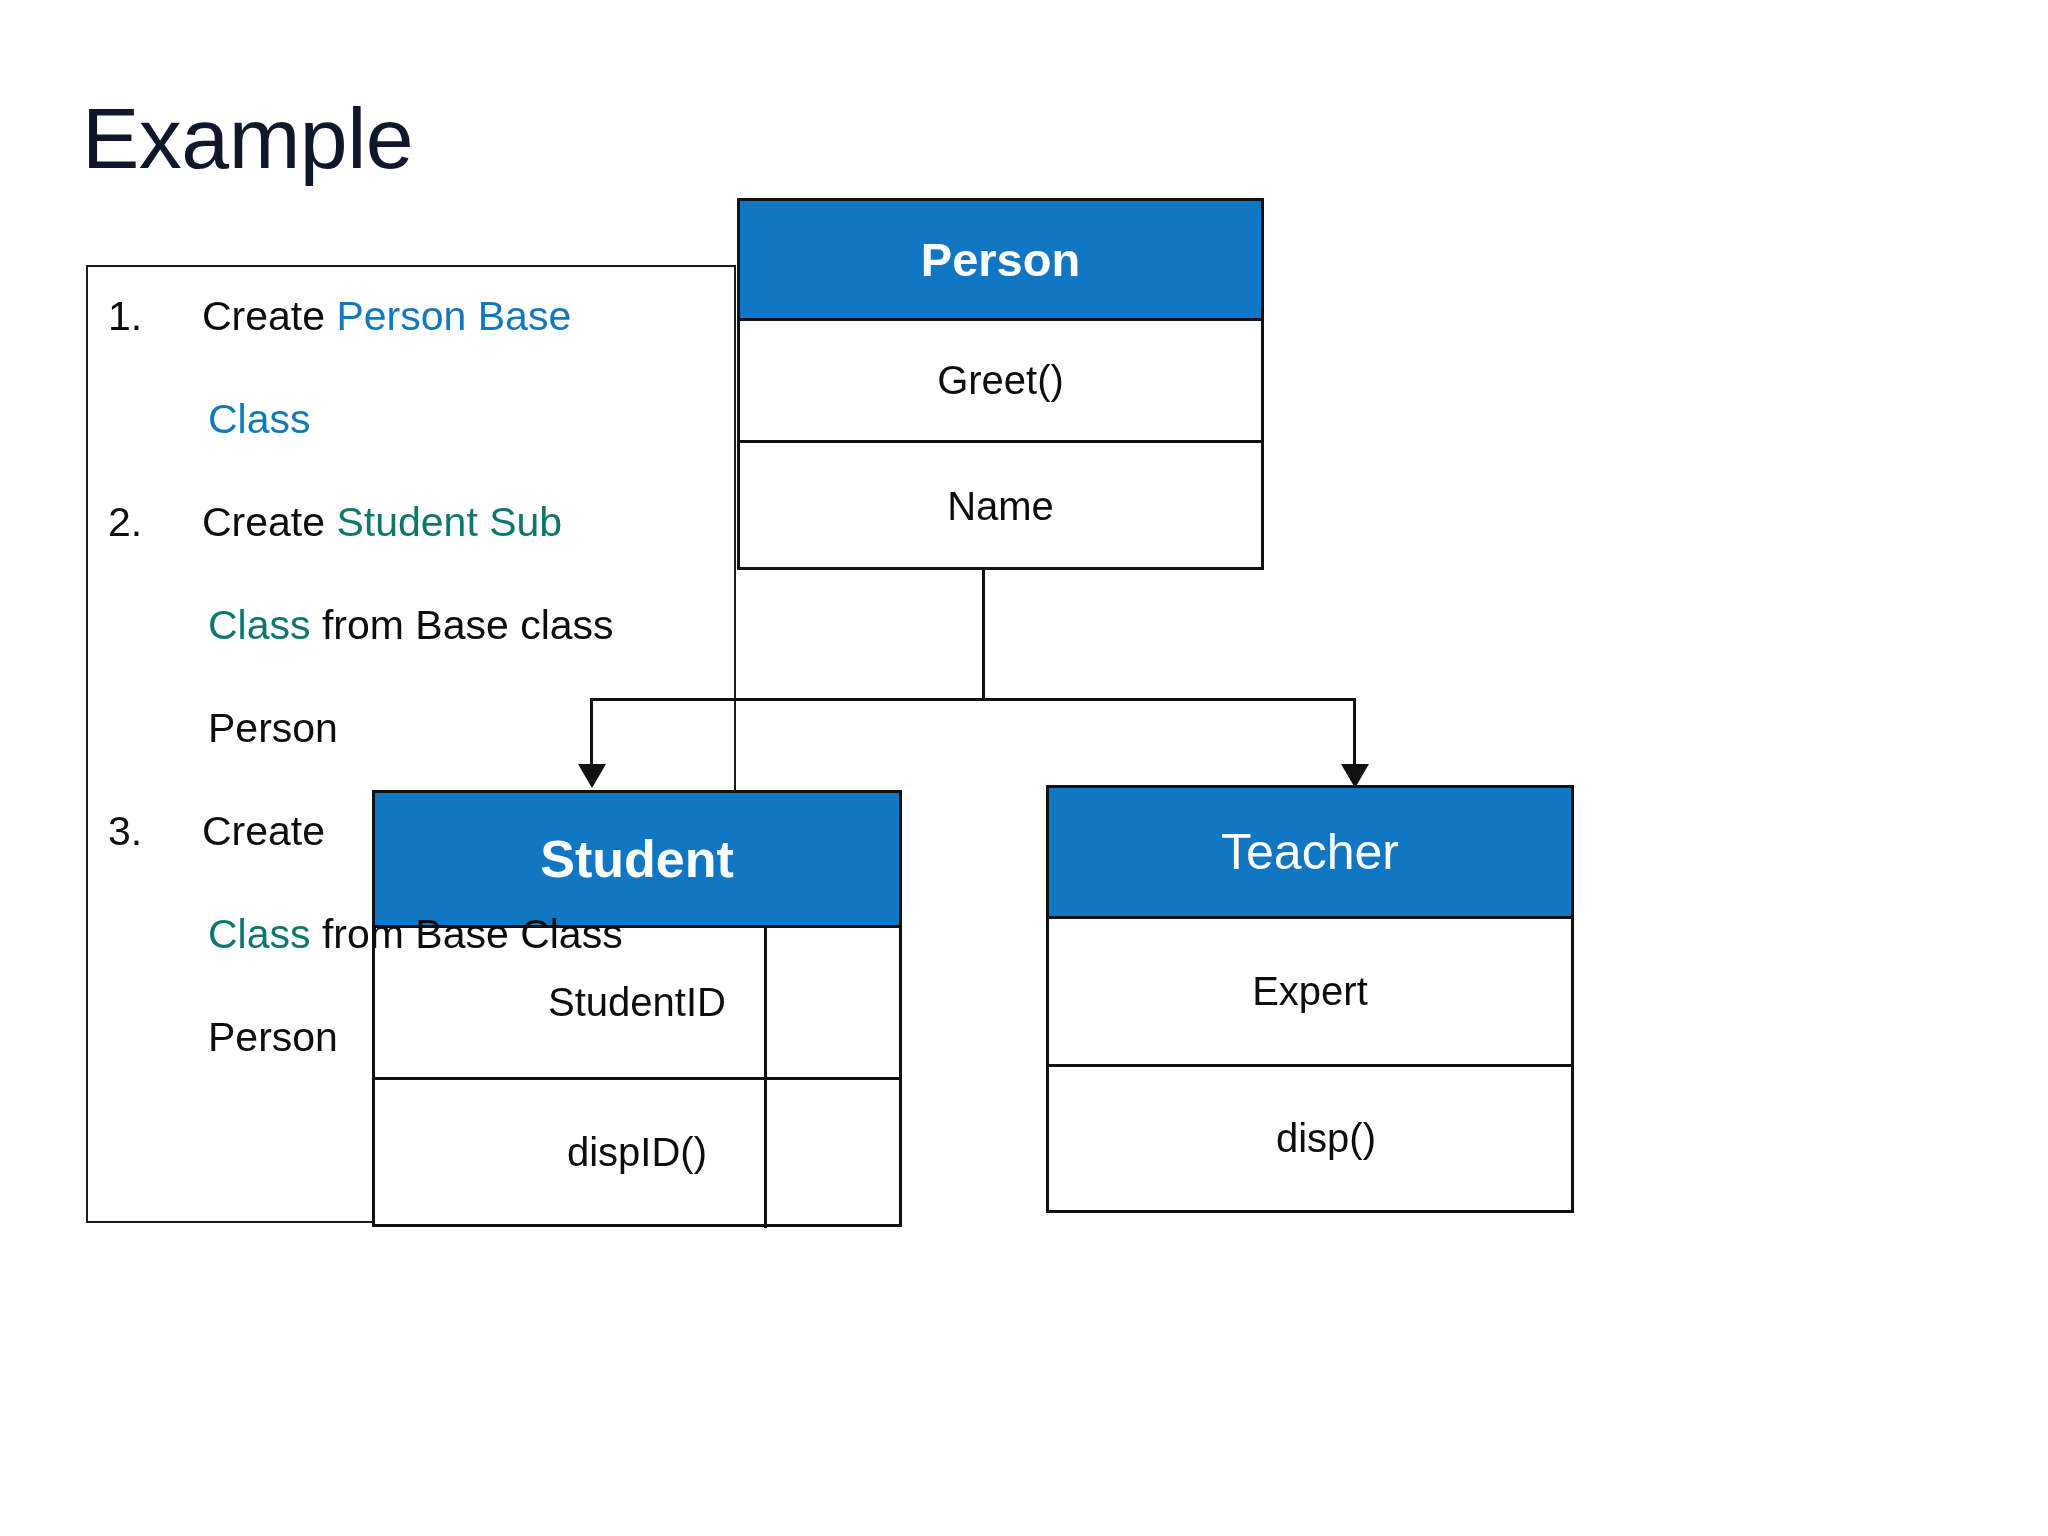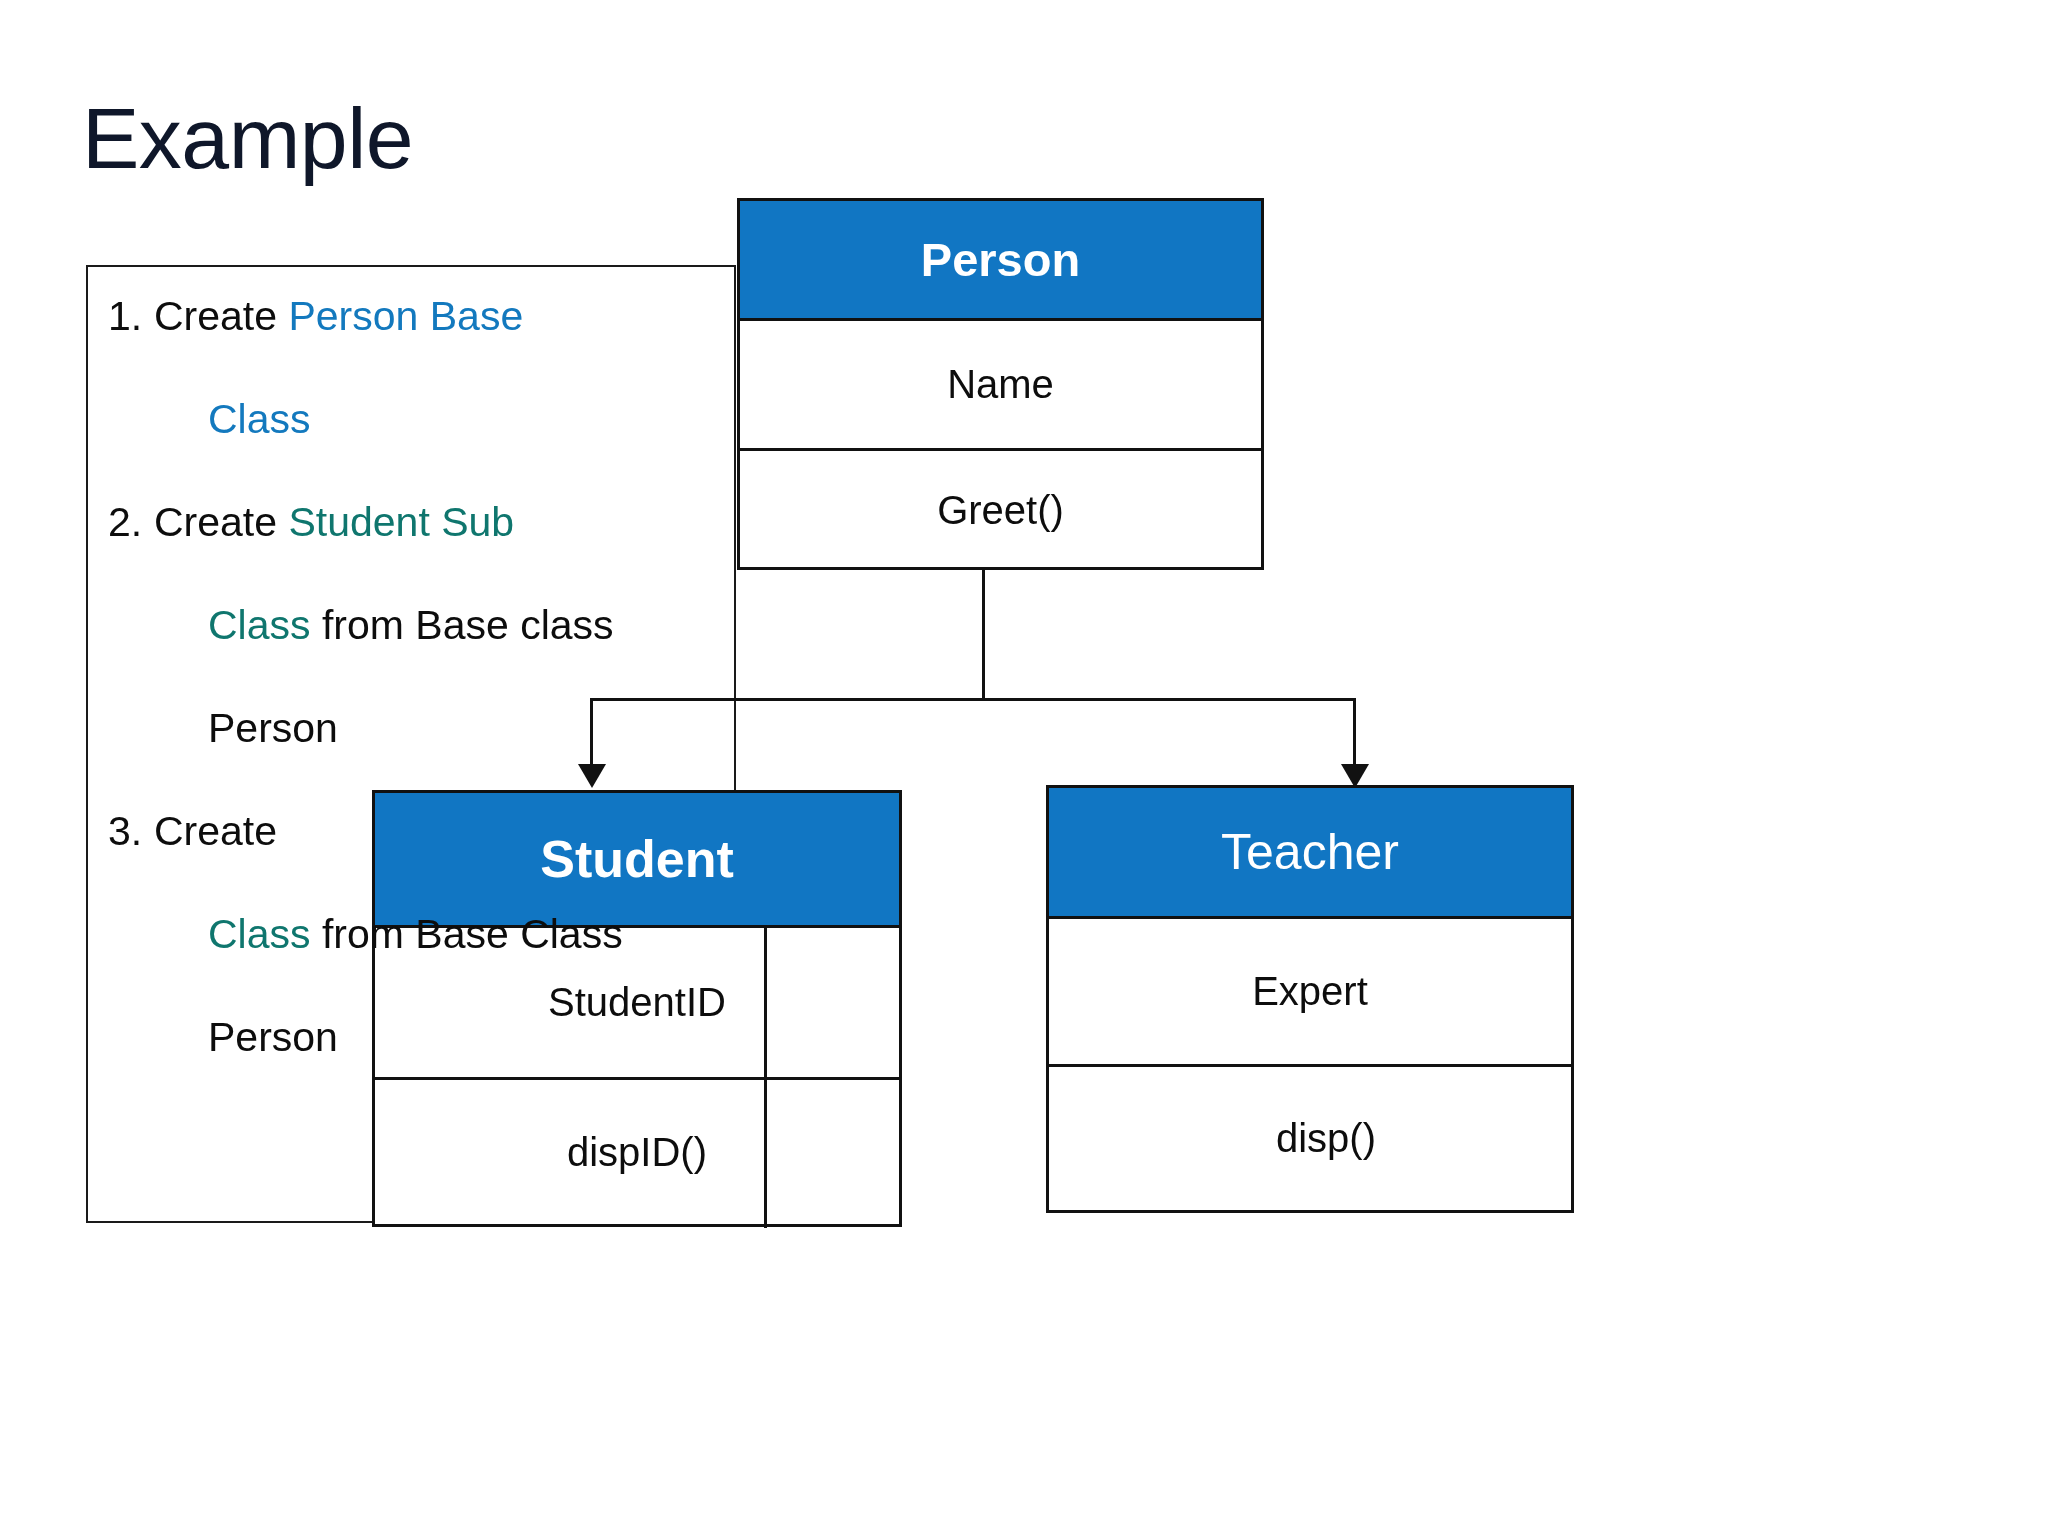--- a/index.html
+++ b/index.html
@@ -54,21 +54,21 @@
   }
   .li .num{
     position:absolute;
     left:22px;
     width:60px;
     text-align:left;
     color:#0d0d0d;
   }
   .li .body{
     display:block;
-    margin-left:68px;
+    margin-left:116px;
   }
   .cont{
     display:block;
     margin-left:122px;
     font-size:41px;
     line-height:103px;
     color:#0d0d0d;
     white-space:nowrap;
   }
   .blue{color:#1379BE;}
@@ -182,22 +182,22 @@
 
   <div class="conn" id="c-v1"></div>
   <div class="conn" id="c-h1"></div>
   <div class="conn" id="c-v2"></div>
   <div class="conn" id="c-v3"></div>
   <div class="arrowhead" id="a-left"></div>
   <div class="arrowhead" id="a-right"></div>
 
   <div class="umlbox" id="person">
     <div class="uml-header bold">Person</div>
+    <div class="uml-row row2">Greet()</div>
     <div class="uml-row row1">Name</div>
-    <div class="uml-row row2">Greet()</div>
   </div>
 
   <div class="umlbox" id="student">
     <div class="uml-header bold">Student</div>
     <div class="uml-row row1">StudentID</div>
     <div class="uml-row row2">dispID()</div>
     <div class="vdiv"></div>
   </div>
 
   <div class="umlbox" id="teacher">

